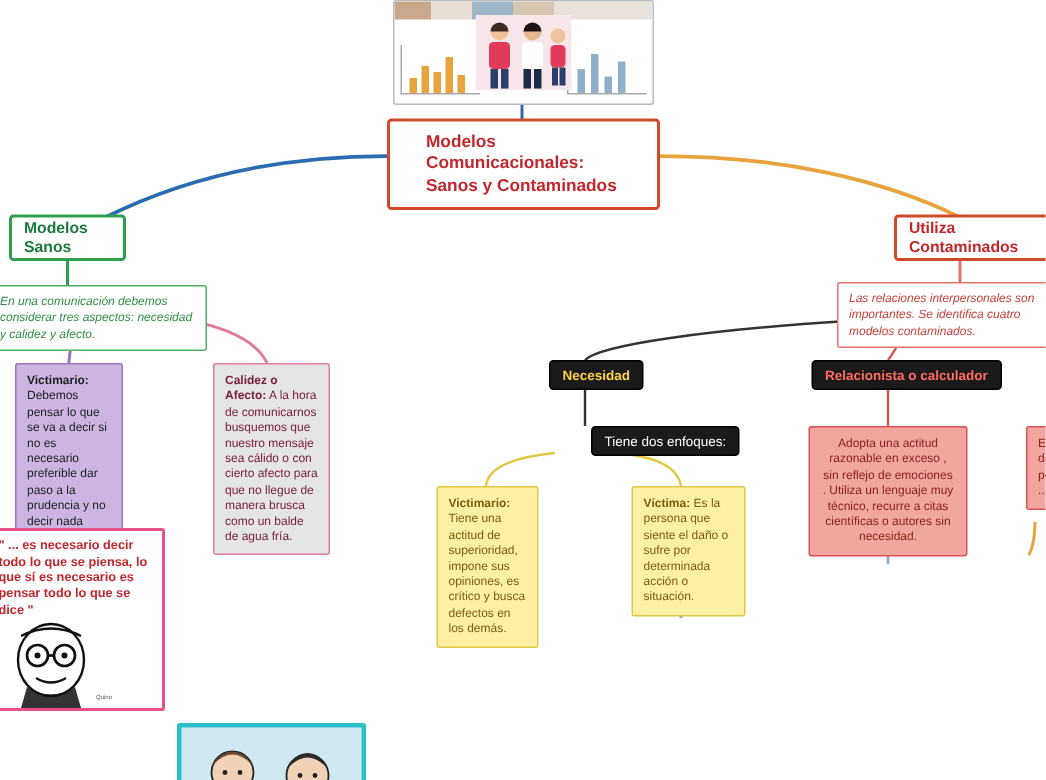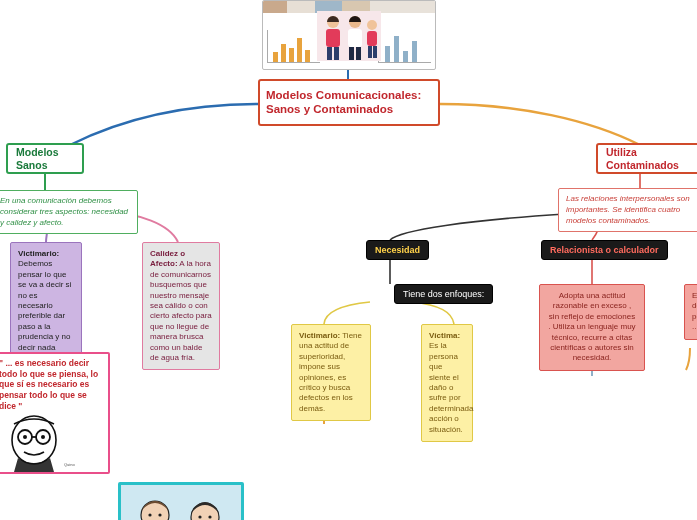--- a/index.html
+++ b/index.html
@@ -29,21 +29,21 @@
   }
   .node {
     position: absolute;
     box-sizing: border-box;
   }
   
   .root-node {
     background: #ffffff;
     border: 2px solid #d04a2a;
     border-radius: 3px;
-    padding: 7px 6px;
+    padding: 7px 24px;
     color: #c1272d;
     font-weight: bold;
     font-size: 11.5px;
     line-height: 1.25;
   }
   
   .branch-head {
     background: #ffffff;
     border-radius: 3px;
     padding: 1px 8px;
@@ -374,26 +374,26 @@
   </div>
 
   <div class="node dark-label italic dark-label-white" style="left:350px; top:284px;">
     <span>Tiene dos enfoques:</span>
   </div>
 
   <div class="node dark-label dark-label-red" style="left:541px; top:240px;">
     <span>Relacionista o calculador</span>
   </div>
 
-  <div class="node card card-yellow" style="left:291px; top:324px; width:80px;">
+  <div class="node card card-yellow" style="left:291px; top:324px; width:68px;">
     <span class="card-title">Victimario:</span>
     <span>Tiene una actitud de superioridad, impone sus opiniones, es crítico y busca defectos en los demás.</span>
   </div>
 
-  <div class="node card card-yellow" style="left:421px; top:324px; width:52px;">
+  <div class="node card card-yellow" style="left:421px; top:324px; width:76px;">
     <span class="card-title">Víctima:</span>
     <span>Es la persona que siente el daño o sufre por determinada acción o situación.</span>
   </div>
 
   <div class="node card card-red" style="left:539px; top:284px; width:106px;">
     <span>Adopta una actitud razonable en exceso , sin reflejo de emociones . Utiliza un lenguaje muy técnico, recurre a citas científicas o autores sin necesidad.</span>
   </div>
 
   <div class="node card card-red2" style="left:684px; top:284px; width:60px;">
     <span>El ... cambia de tema permanentemente ...</span>

